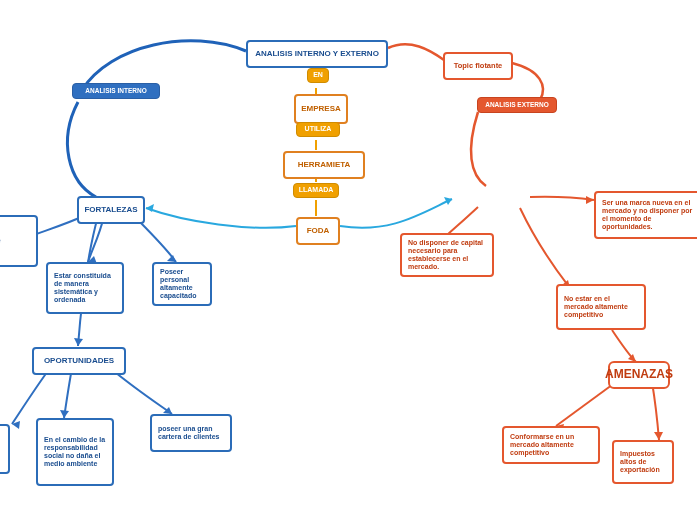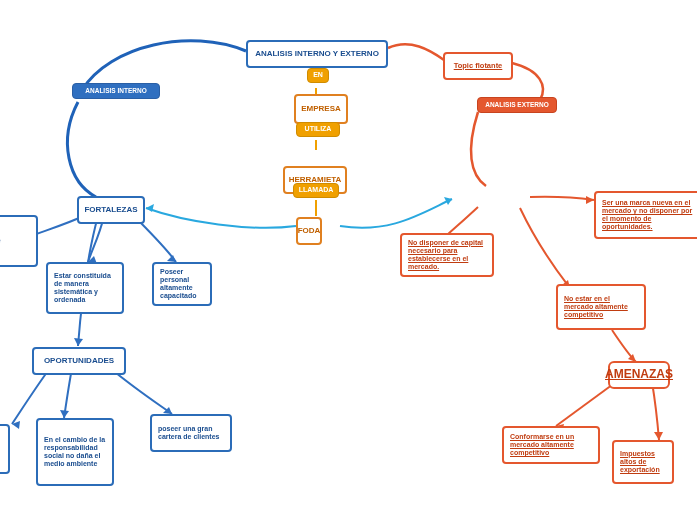--- a/index.html
+++ b/index.html
@@ -60,21 +60,20 @@
   .n-orange-outline {
     background: #ffffff;
     border: 2px solid #e08020;
     color: #c06000;
   }
   
   .n-red-outline {
     background: #ffffff;
     border: 2px solid #e4572e;
     color: #c03c10;
-    text-decoration: underline;
   }
   
   .n-red-fill {
     background: #e4572e;
     border: 1px solid #c8441f;
     color: #ffffff;
   }
   .pad {
     padding: 12px 6px;
   }
@@ -147,29 +146,29 @@
   </div>
 
   <div class="node n-orange-outline pad" style="left:294px; top:94px; width:54px; height:30px; font-size:8px;">
     <span>EMPRESA</span>
   </div>
 
   <div class="node n-orange-fill" style="left:296px; top:122px; width:44px; height:15px; font-size:7px;">
     <span>UTILIZA</span>
   </div>
 
-  <div class="node n-orange-outline pad" style="left:283px; top:166px; width:64px; height:19px; font-size:8px;">
+  <div class="node n-orange-outline pad" style="left:283px; top:151px; width:82px; height:19px; font-size:8px;">
     <span>HERRAMIETA</span>
   </div>
 
   <div class="node n-orange-fill" style="left:293px; top:183px; width:46px; height:15px; font-size:7px;">
     <span>LLAMADA</span>
   </div>
 
-  <div class="node n-orange-outline pad" style="left:296px; top:217px; width:26px; height:19px; font-size:8px;">
+  <div class="node n-orange-outline pad" style="left:296px; top:217px; width:44px; height:19px; font-size:8px;">
     <span>FODA</span>
   </div>
 
   <div class="node n-blue-fill" style="left:72px; top:83px; width:88px; height:16px; font-size:6.5px;">
     <span>ANALISIS INTERNO</span>
   </div>
 
   <div class="node n-red-fill" style="left:477px; top:97px; width:80px; height:16px; font-size:6.5px;">
     <span>ANALISIS EXTERNO</span>
   </div>

